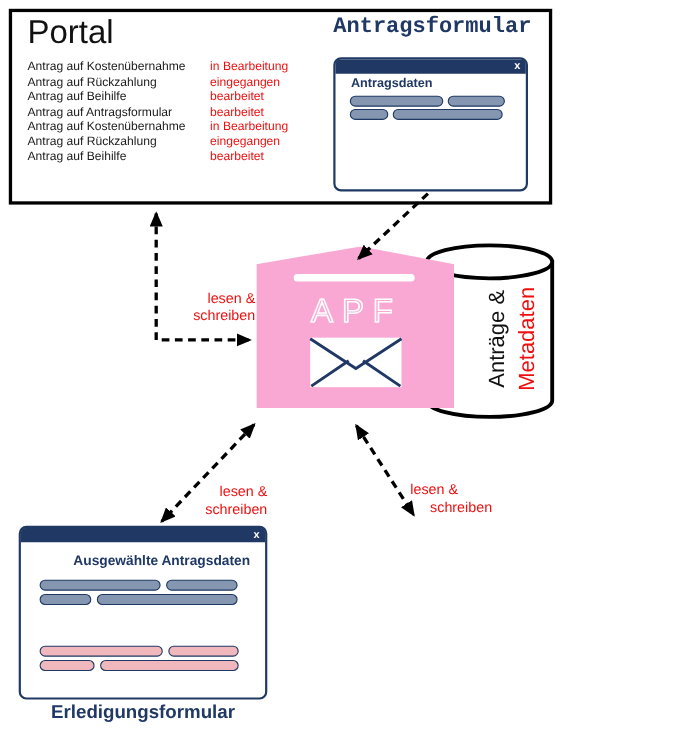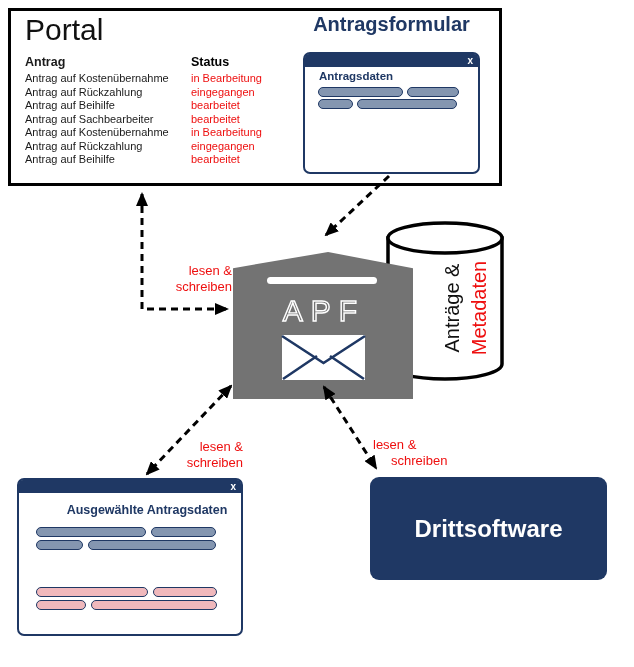--- a/index.html
+++ b/index.html
@@ -22,26 +22,26 @@
   .win-bar{height:13px;background:#1f3864;border-radius:4px 4px 0 0;position:relative;}
   .win-x{position:absolute;right:5px;top:0;color:#fff;font-weight:bold;font-size:10px;line-height:13px;cursor:default;}
   .field-row{position:absolute;display:flex;gap:4px;}
   .field{height:10px;border:1.5px solid #1f3864;border-radius:5px;box-sizing:border-box;}
   .field.blue{background:#8496b0;}
   .field.pink{background:#f0b8bc;}
   .sec-label{position:absolute;width:100%;text-align:center;font-weight:bold;color:#1f3864;}
 
   
   .af-heading{position:absolute;left:303px;top:13px;width:177px;text-align:center;
-              font-size:20px;font-weight:bold;color:#1f3864;}
+              font-size:20px;font-weight:bold;color:#1f3864;font-family:Liberation Mono, monospace;}
   .af-win{left:303px;top:52px;width:177px;height:122px;}
   .af-label{position:absolute;left:14px;top:16px;font-size:11.5px;font-weight:bold;color:#1f3864;text-align:right;}
 
   
-  .apf{position:absolute;left:233px;top:252px;width:180px;height:147px;background:#737373;
+  .apf{position:absolute;left:233px;top:224px;width:180px;height:147px;background:#f9a8d4;
        clip-path:polygon(52.8% 0,100% 11%,100% 100%,0 100%,0 11%);z-index:2;}
   .apf-slot{position:absolute;left:34px;top:25px;width:110px;height:7px;background:#fff;border-radius:4px;}
   .apf-svg{position:absolute;left:0;top:0;}
 
   
   .cyl{position:absolute;left:384px;top:221px;z-index:1;}
   .cyl-label{position:absolute;left:402px;top:280px;width:130px;height:56px;z-index:3;
              transform:rotate(-90deg);text-align:center;font-size:20px;line-height:27px;}
   .cyl-l1{color:#111;}
   .cyl-l2{color:var(--red);}
@@ -67,38 +67,34 @@
   :root{--red:#ee0f0f;}
 </style>
 </head>
 <body>
 
 <div class="canvas">
 
   <div class="portal-box">
     <div class="portal-title">Portal</div>
     <div class="p-table">
-      <div class="p-head">
-        <span class="p-cell-a">Antrag</span>
-        <span class="p-cell-s">Status</span>
-      </div>
       <div class="p-row">
         <span class="p-cell-a">Antrag auf Kostenübernahme</span>
         <span class="p-cell-s">in Bearbeitung</span>
       </div>
       <div class="p-row">
         <span class="p-cell-a">Antrag auf Rückzahlung</span>
         <span class="p-cell-s">eingegangen</span>
       </div>
       <div class="p-row">
         <span class="p-cell-a">Antrag auf Beihilfe</span>
         <span class="p-cell-s">bearbeitet</span>
       </div>
       <div class="p-row">
-        <span class="p-cell-a">Antrag auf Sachbearbeiter</span>
+        <span class="p-cell-a">Antrag auf Antragsformular</span>
         <span class="p-cell-s">bearbeitet</span>
       </div>
       <div class="p-row">
         <span class="p-cell-a">Antrag auf Kostenübernahme</span>
         <span class="p-cell-s">in Bearbeitung</span>
       </div>
       <div class="p-row">
         <span class="p-cell-a">Antrag auf Rückzahlung</span>
         <span class="p-cell-s">eingegangen</span>
       </div>
@@ -141,23 +137,20 @@
     <svg class="apf-svg" width="180" height="147" viewBox="0 0 180 147">
       <text x="91" y="69" text-anchor="middle" fill="none" stroke="#fff" stroke-width="1.4" font-size="30" letter-spacing="8" font-family="Liberation Sans, sans-serif">APF</text>
       <g>
         <rect x="49" y="83" width="83" height="45" fill="#fff"></rect>
         <path d="M49,84 L90.5,111 L132,84" fill="none" stroke="#1f3864" stroke-width="2.6"></path>
         <path d="M50,127 L84,104 M131,127 L97,104" fill="none" stroke="#1f3864" stroke-width="2.6"></path>
       </g>
     </svg>
   </div>
 
-  <div class="dritt">
-    <span class="dritt-label">Drittsoftware</span>
-  </div>
 
   <div class="win ef-win">
     <div class="win-bar">
       <span class="win-x">x</span>
     </div>
     <div class="sec-label" style="top:23px;font-size:12.5px;padding-left:17px;">Ausgewählte Antragsdaten</div>
     <div class="field-row" style="left:17px;top:47px;gap:5px;">
       <div class="field blue" style="width:110px;"></div>
       <div class="field blue" style="width:65px;"></div>
     </div>
@@ -167,20 +160,21 @@
     </div>
     <div class="field-row" style="left:17px;top:107px;gap:5px;">
       <div class="field pink" style="width:112px;"></div>
       <div class="field pink" style="width:64px;"></div>
     </div>
     <div class="field-row" style="left:17px;top:120px;gap:5px;">
       <div class="field pink" style="width:50px;"></div>
       <div class="field pink" style="width:126px;"></div>
     </div>
   </div>
+  <div class="ef-heading">Erledigungsformular</div>
 
   <svg class="arrows" width="634" height="667" viewBox="0 0 634 667">
     <defs>
       <marker id="ah" viewBox="0 0 14 12" markerWidth="14" markerHeight="12" refX="12" refY="6" orient="auto-start-reverse" markerUnits="userSpaceOnUse">
         <path d="M0,0 L14,6 L0,12 Z" fill="#000"></path>
       </marker>
     </defs>
     <polyline points="142,194 142,309 227,309" fill="none" stroke="#000" stroke-width="3" stroke-dasharray="7 5" marker-start="url(#ah)" marker-end="url(#ah)"></polyline>
     <line x1="389" y1="176" x2="326" y2="235" stroke="#000" stroke-width="3" stroke-dasharray="7 5" marker-end="url(#ah)"></line>
     <line x1="231" y1="386" x2="147" y2="474" stroke="#000" stroke-width="3" stroke-dasharray="7 5" marker-start="url(#ah)" marker-end="url(#ah)"></line>

